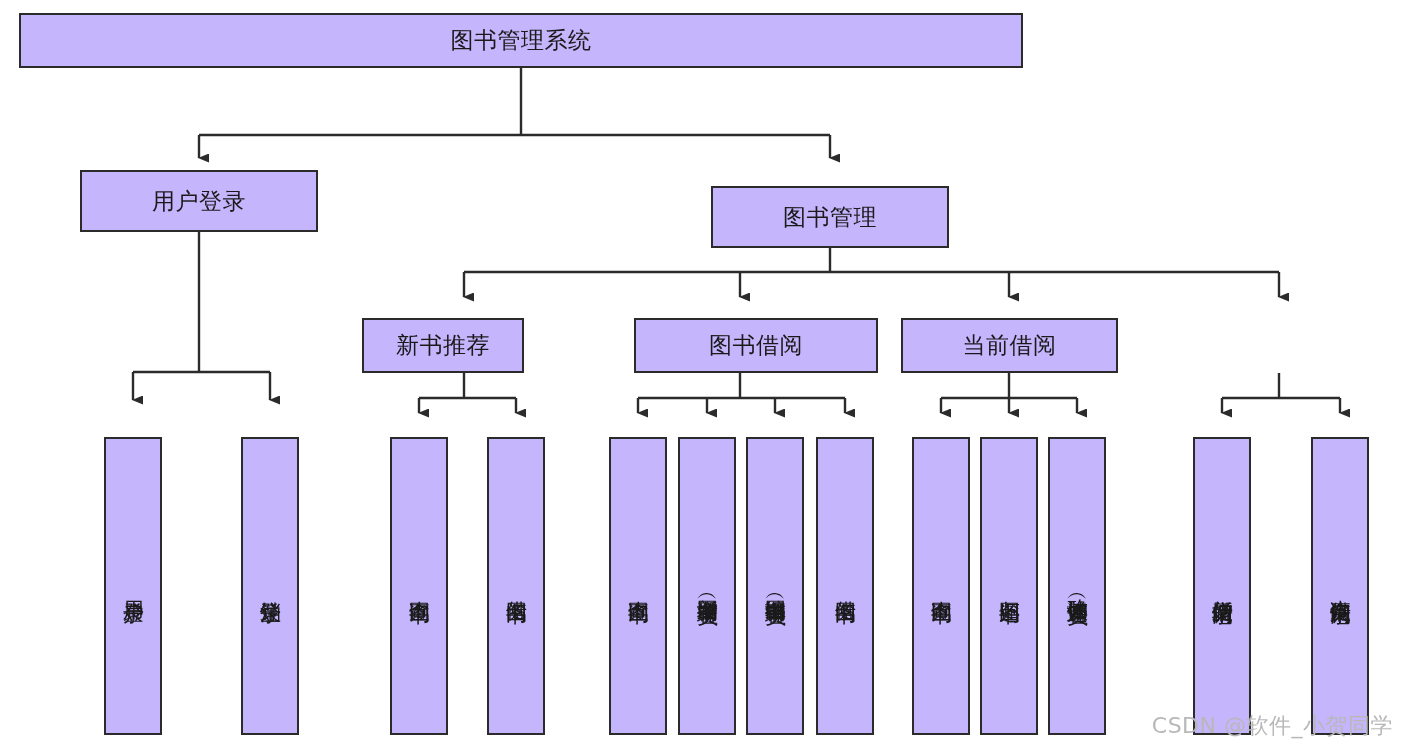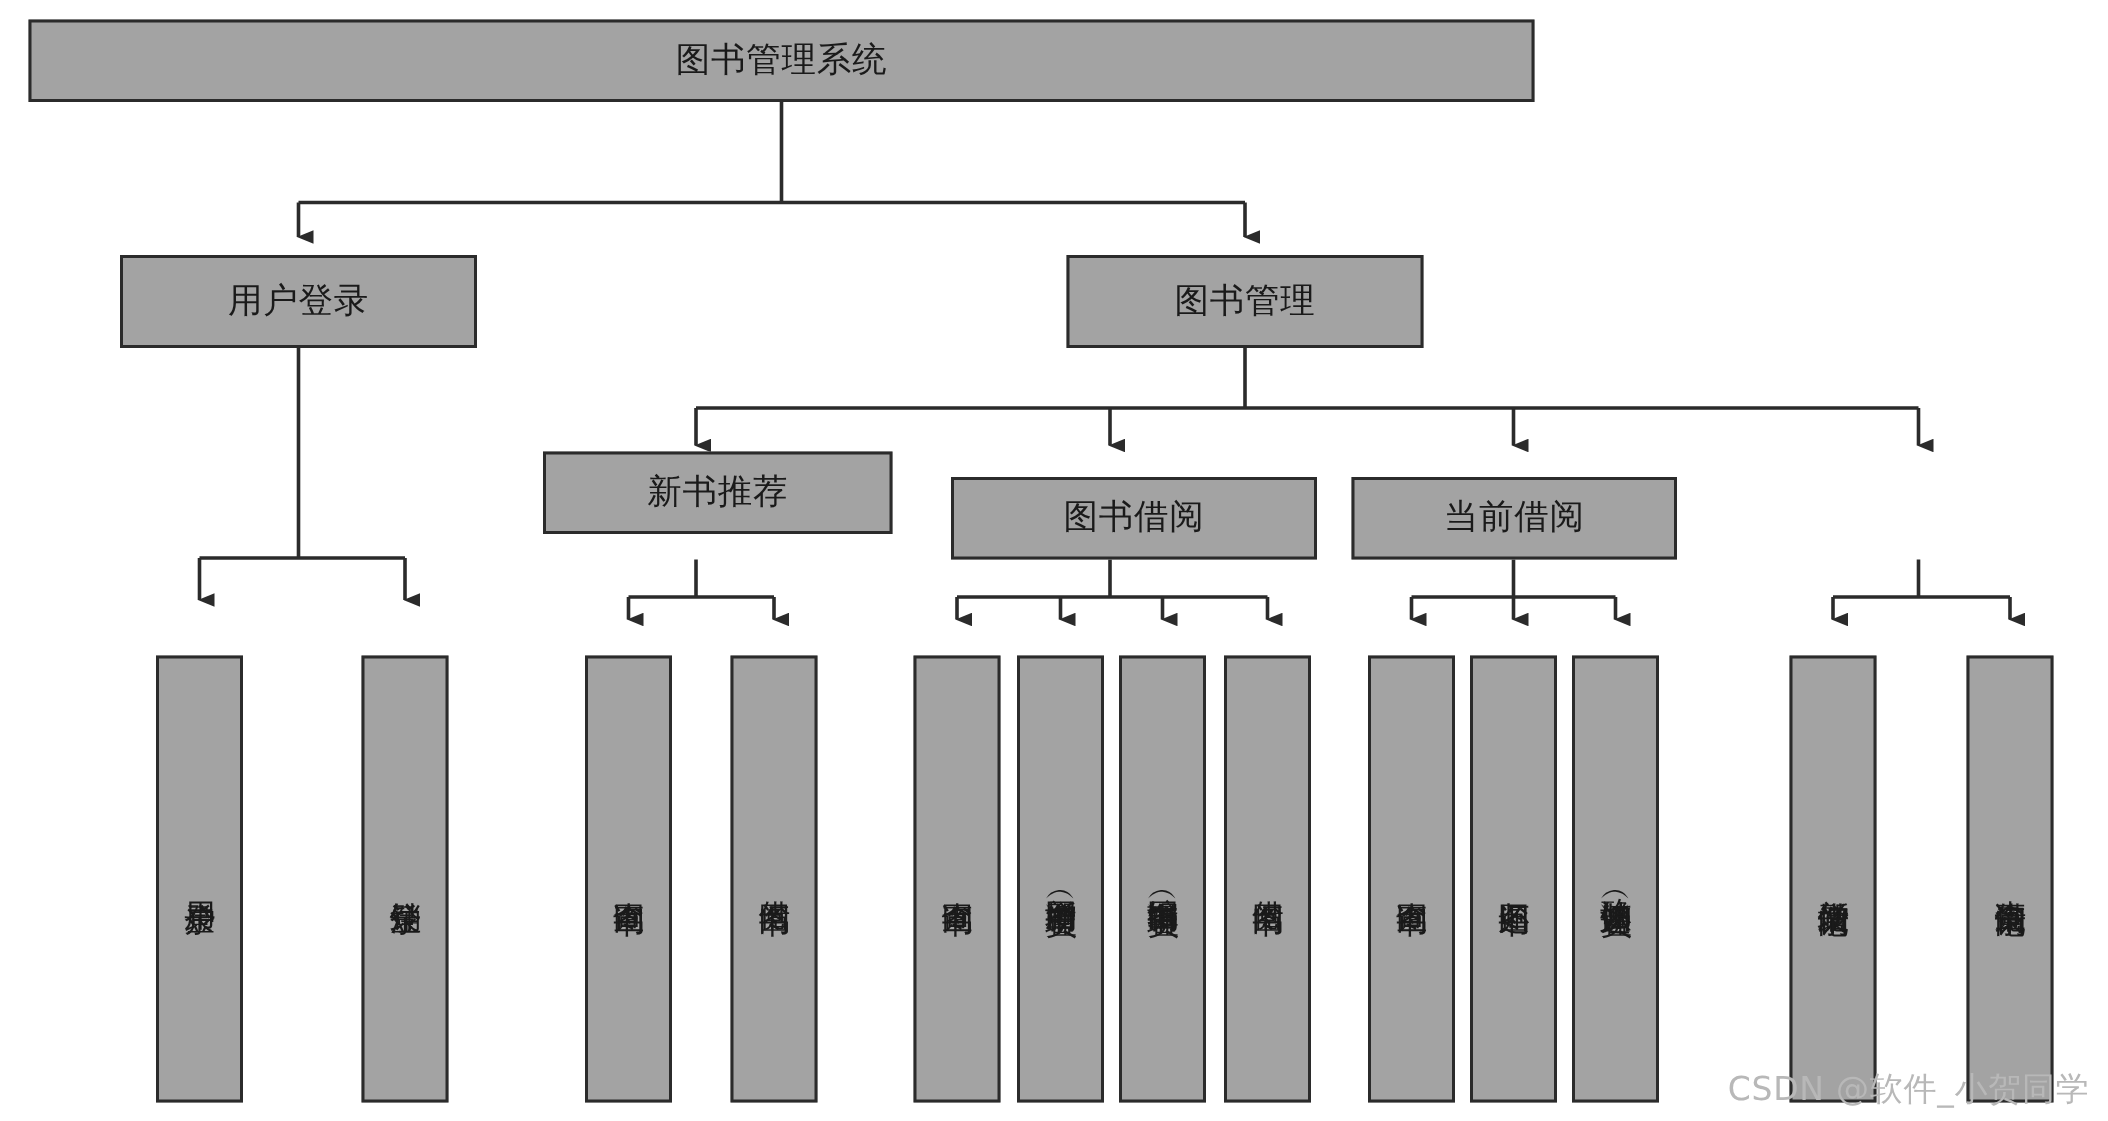--- a/index.html
+++ b/index.html
@@ -23,21 +23,21 @@
   svg.canvas {
     position: absolute;
     left: 0; top: 0;
     width: 1405px;
     height: 747px;
     display: block;
   }
   .node-box {
     position: absolute;
     box-sizing: border-box;
-    background: #a3a3a3;
+    background: #c4b5fd;
     border: 2px solid #2b2b2b;
     display: flex;
     align-items: center;
     justify-content: center;
     overflow: hidden;
   }
   .node-label {
     font-size: 23px;
     color: #1a1a1a;
     line-height: 1.25;
@@ -129,25 +129,25 @@
   </svg>
 
   <div class="node-box" style="left:19px; top:13px; width:1004px; height:55px;">
     <span class="node-label">图书管理系统</span>
   </div>
 
   <div class="node-box" style="left:80px; top:170px; width:238px; height:62px;">
     <span class="node-label">用户登录</span>
   </div>
 
-  <div class="node-box" style="left:711px; top:170px; width:238px; height:62px;">
+  <div class="node-box" style="left:711px; top:186px; width:238px; height:62px;">
     <span class="node-label">图书管理</span>
   </div>
 
-  <div class="node-box" style="left:362px; top:301px; width:233px; height:55px;">
+  <div class="node-box" style="left:362px; top:318px; width:162px; height:55px;">
     <span class="node-label">新书推荐</span>
   </div>
 
   <div class="node-box" style="left:634px; top:318px; width:244px; height:55px;">
     <span class="node-label">图书借阅</span>
   </div>
 
   <div class="node-box" style="left:901px; top:318px; width:217px; height:55px;">
     <span class="node-label">当前借阅</span>
   </div>

